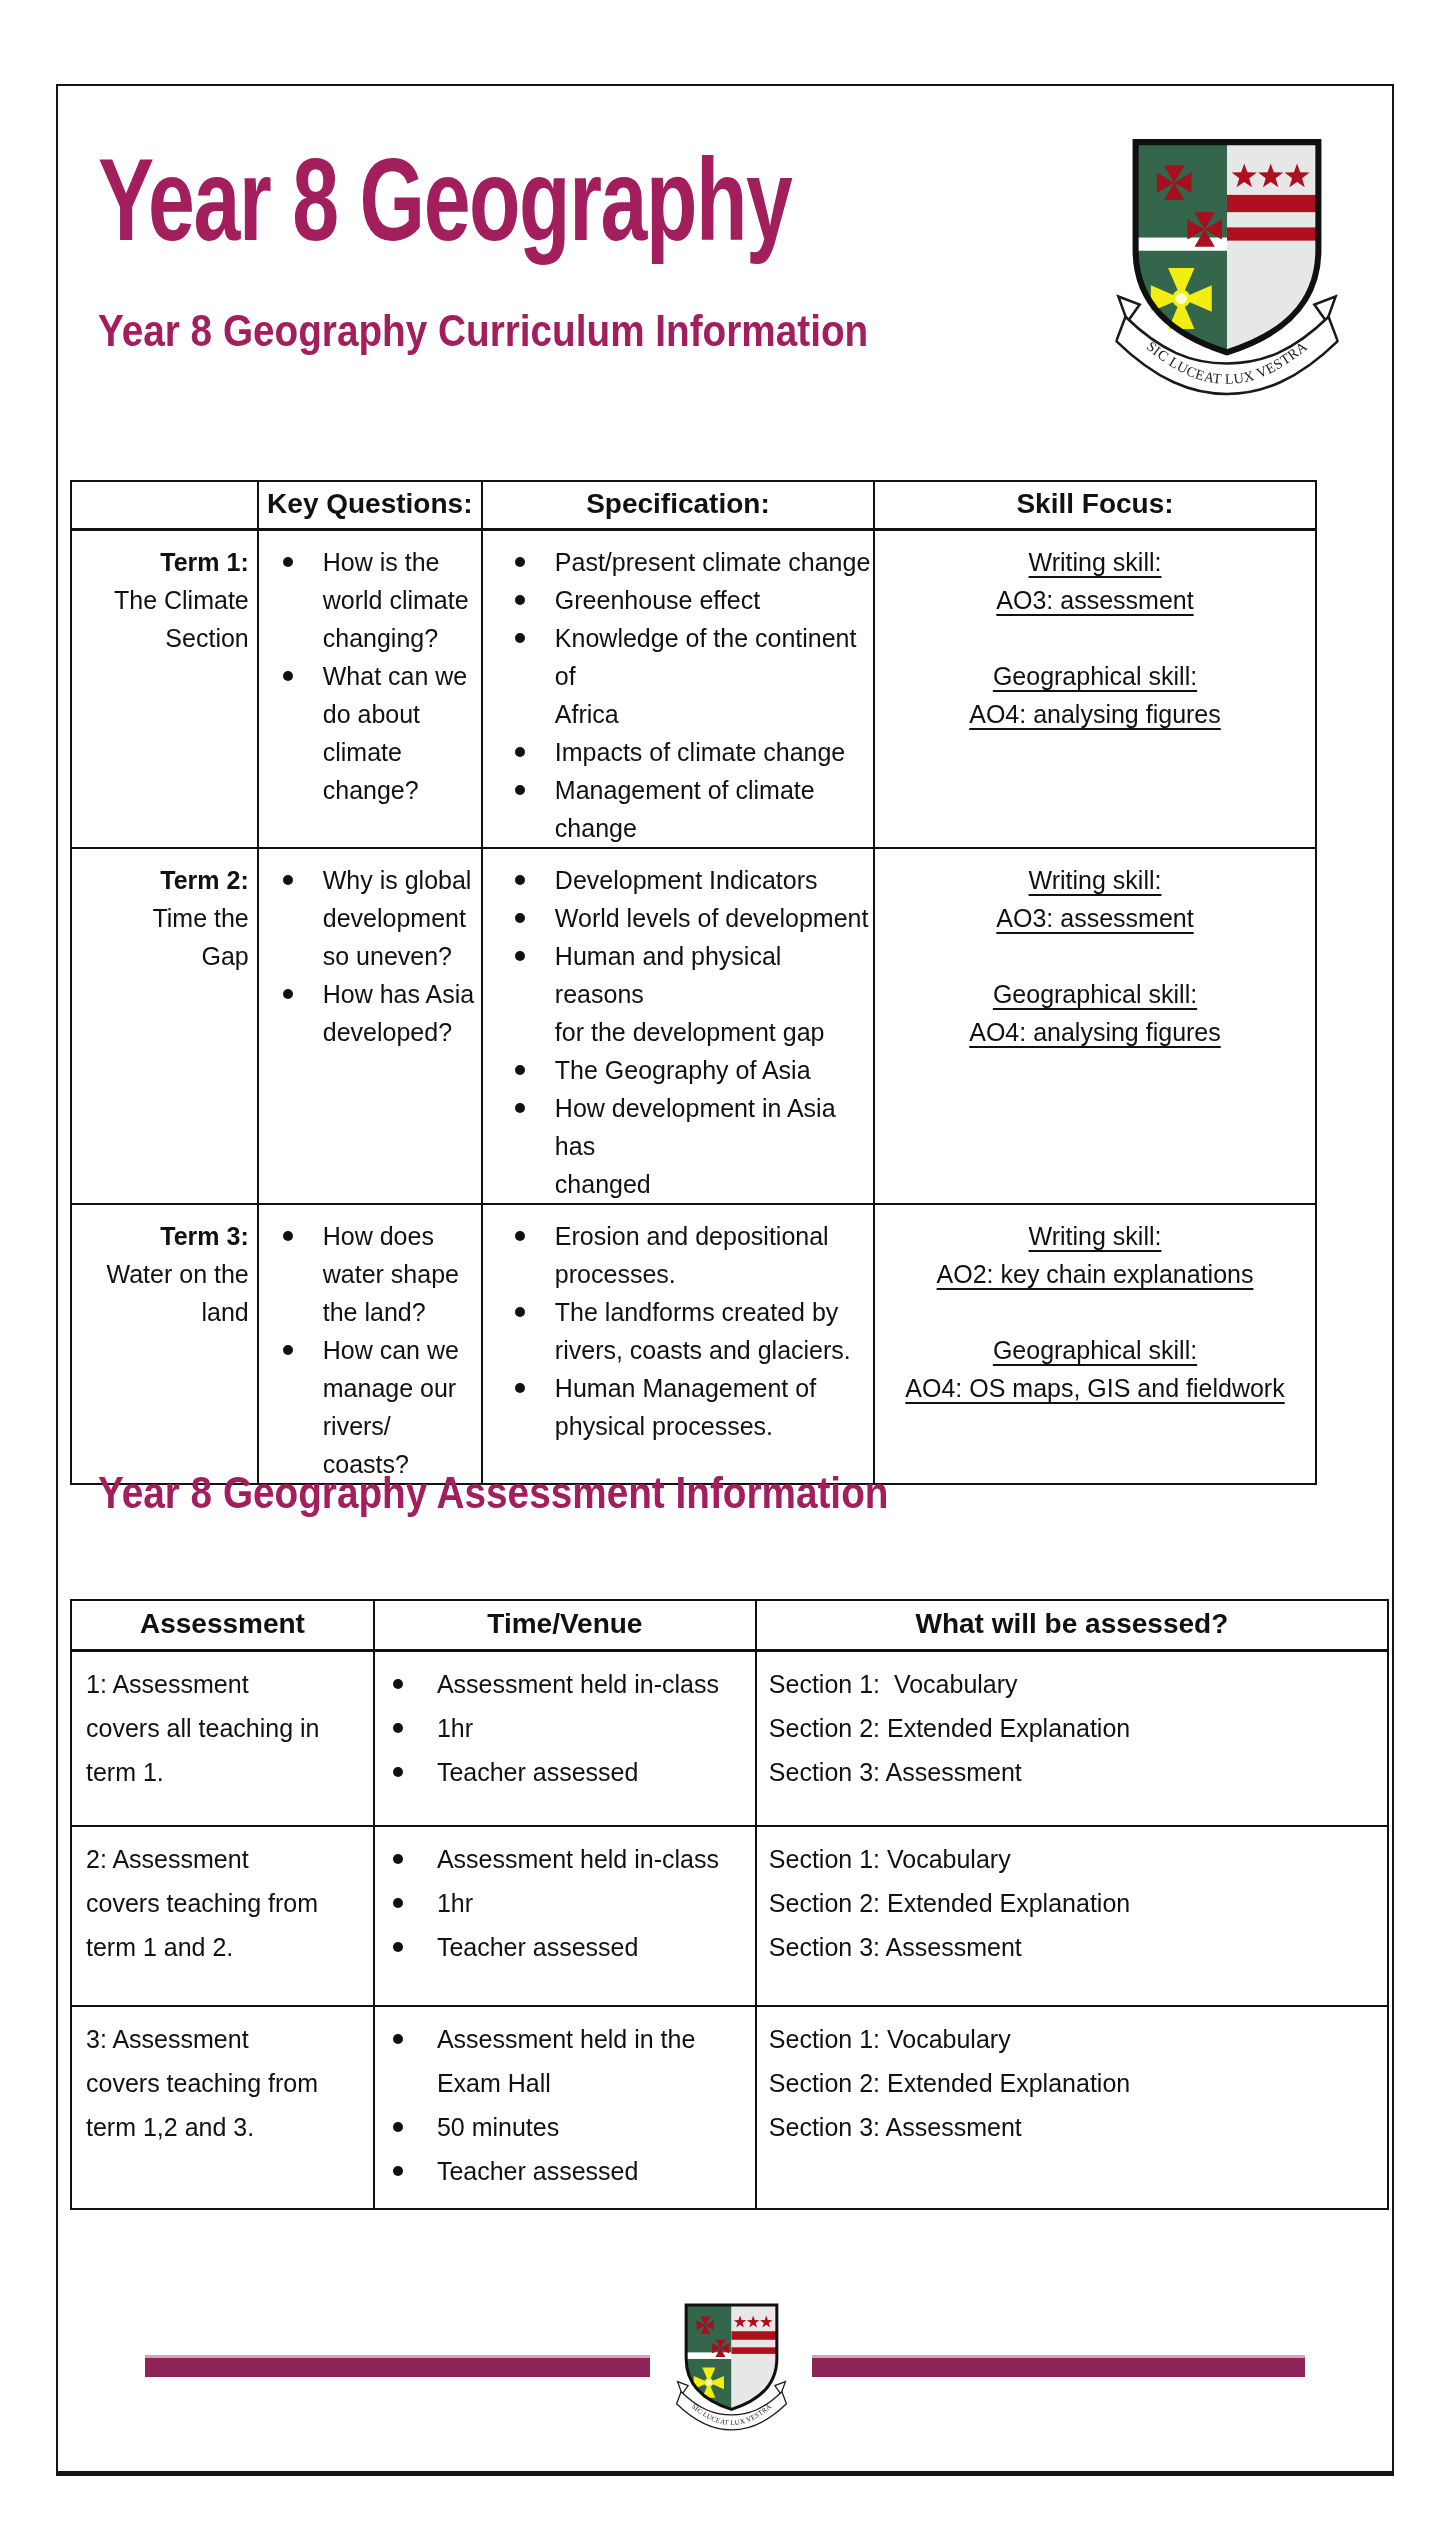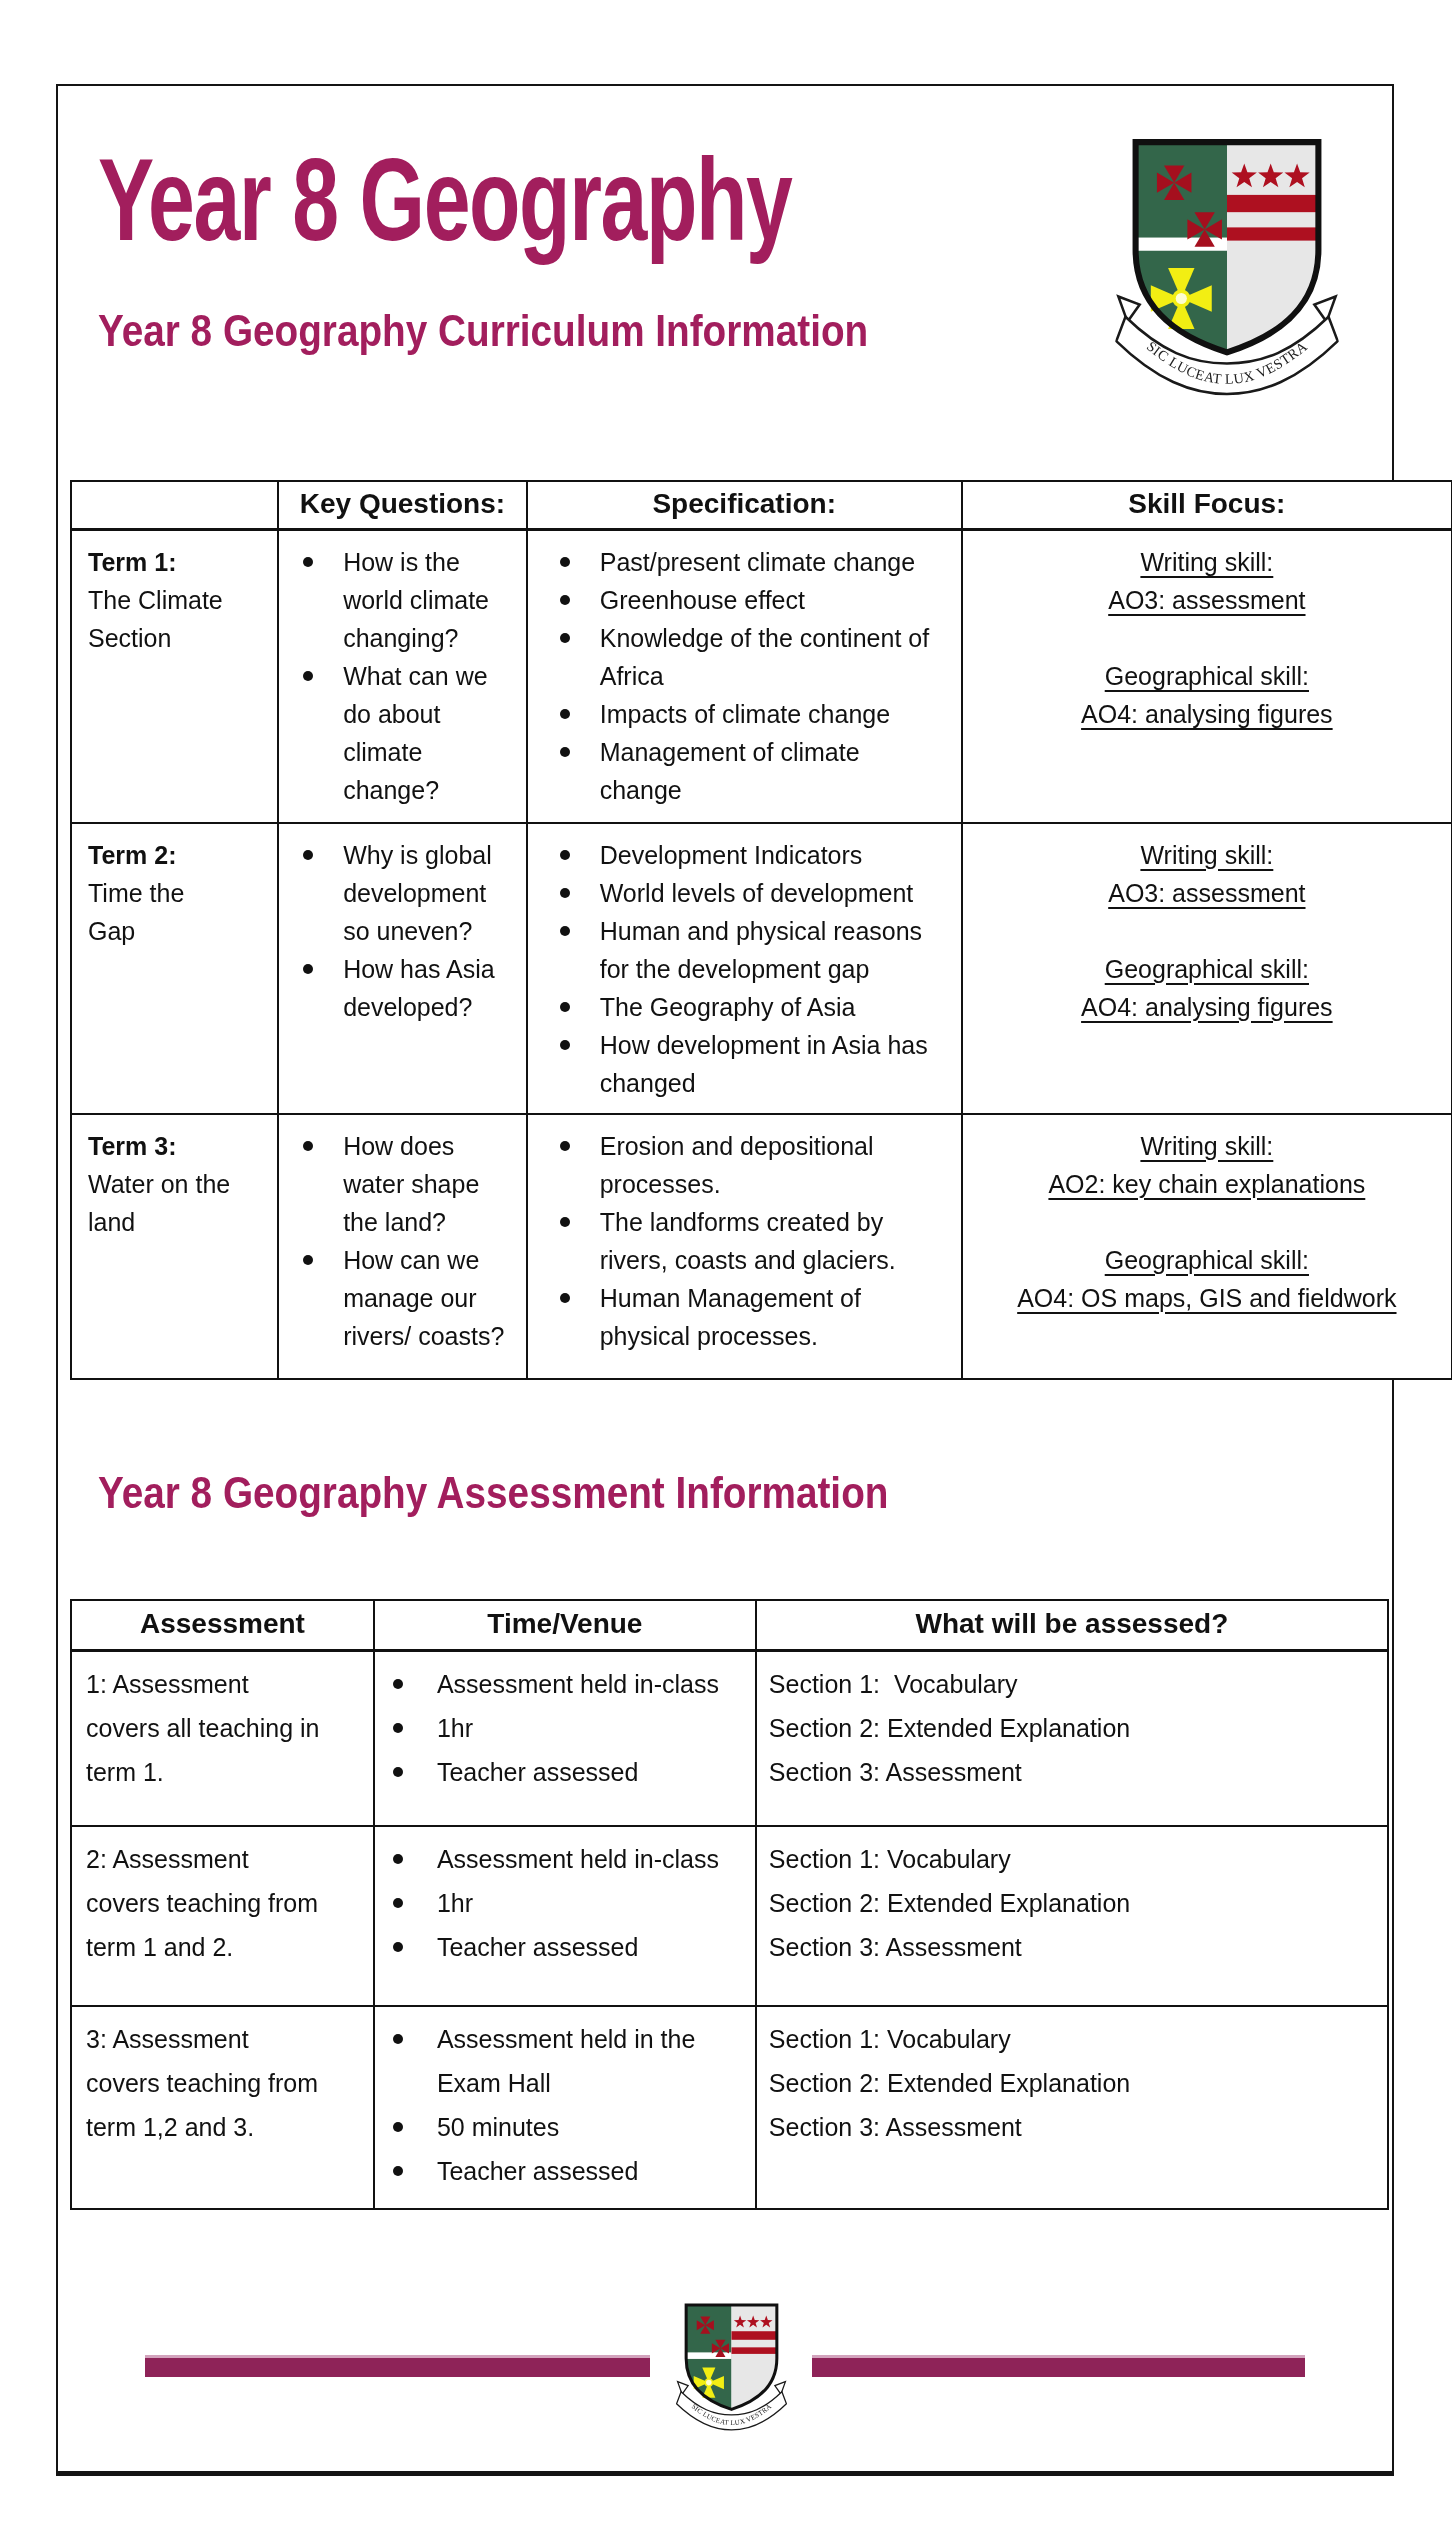--- a/index.html
+++ b/index.html
@@ -18,37 +18,37 @@
   }
   .section-heading {
     position:absolute; left:40px; font-size:44px; font-weight:700; color:#a21e5d;
     line-height:1.15; white-space:nowrap; transform:scaleX(0.88); transform-origin:left top;
   }
   .curriculum-heading { top:220px; }
   .assessment-heading { top:1382px; }
   .crest-top { position:absolute; left:1057px; top:50px; }
   
   table { border-collapse:collapse; table-layout:fixed; position:absolute; background:#fff; }
-  .tbl1 { left:12px; top:394px; width:1383px; }
+  .tbl1 { left:12px; top:394px; width:1247px; }
   .tbl2 { left:12px; top:1513px; width:1319px; }
   th, td { border:2px solid #111; vertical-align:top; padding:0; box-sizing:border-box; }
   th {
     font-size:28px; font-weight:700; text-align:center; vertical-align:middle;
     border-bottom-width:3px; padding:6px 0 8px 0;
   }
   .tbl1 col.c1 { width:15%; } .tbl1 col.c2 { width:18%; }
   .tbl1 col.c3 { width:31.5%; } .tbl1 col.c4 { width:35.5%; }
   .tbl2 col.c1 { width:23%; } .tbl2 col.c2 { width:29%; } .tbl2 col.c3 { width:48%; }
   .tbl1 tr.hr { height:46px; } .tbl1 tr.r1 { height:293px; }
   .tbl1 tr.r2 { height:291px; } .tbl1 tr.r3 { height:265px; }
   .tbl2 tr.hr { height:50px;margin-left:31px; } .tbl2 tr.r1 { height:176px; }
   .tbl2 tr.r2 { height:180px; } .tbl2 tr.r3 { height:203px; }
   .tbl1 td { font-size:25px; line-height:38px; padding-top:12px; }
   .tbl2 td { font-size:25px; line-height:44px; padding-top:10px; }
-  .term-cell { padding-left:16px !important; padding-right:8px !important; }
+  .term-cell { padding-left:16px !important; padding-right:8px !important;text-align:right; }
   .term-label { font-weight:700; }
   .pre { white-space:pre-line; }
   .prewrap { white-space:pre-wrap; }
   .bullet-item { position:relative; white-space:pre-line; }
   .bullet-item::before {
     content:""; position:absolute; width:10px; height:10px; border-radius:50%;
     background:#111; left:0; top:14px;
   }
   .kq-item { margin-left:24px; padding-left:40px; }
   .spec-item { margin-left:32px; padding-left:40px; }

